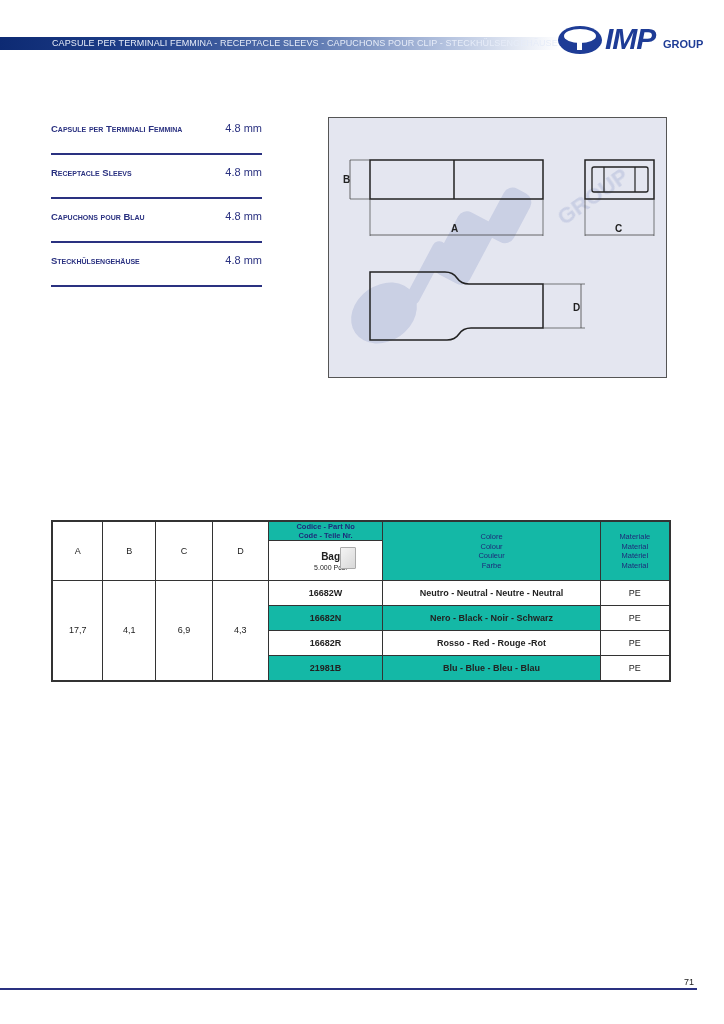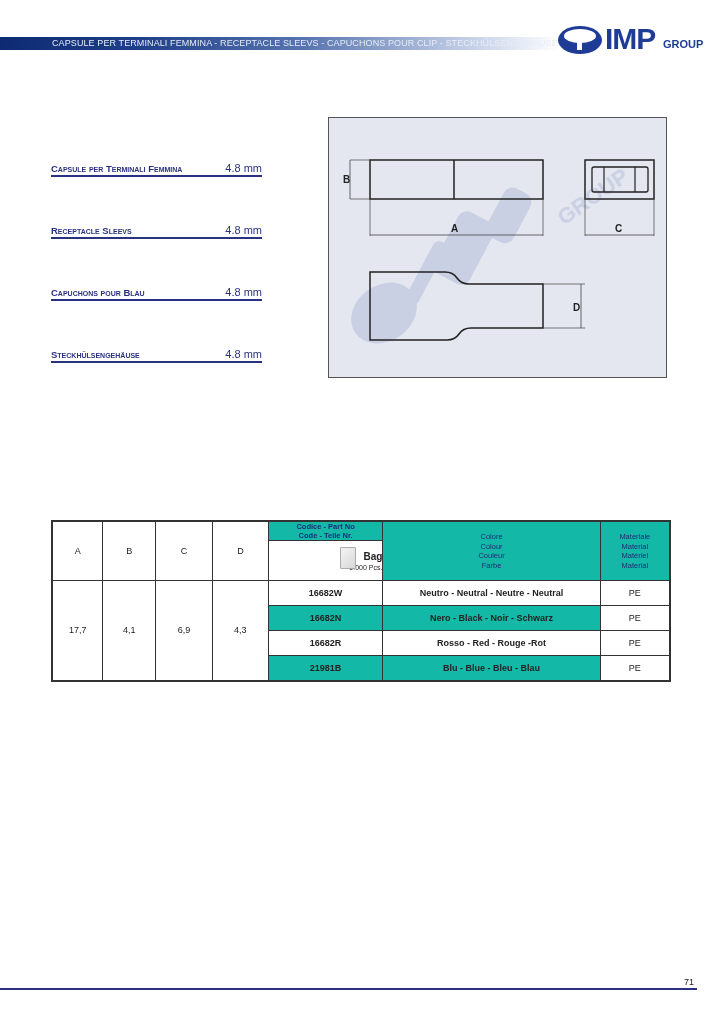--- a/index.html
+++ b/index.html
@@ -4,25 +4,25 @@
 <style>
   html, body { margin:0; padding:0; }
   body { width:724px; height:1024px; background:#ffffff; position:relative; overflow:hidden;
          font-family:"Liberation Sans", sans-serif; }
   .header-bar { position:absolute; left:0; top:37px; width:560px; height:13px;
     background:linear-gradient(90deg,#0d2a73 0%,#1f3f8a 25%,#5a76b0 55%,#b6c4e0 80%,#ffffff 100%); }
   .header-text { position:absolute; left:52px; top:37px; height:26px; line-height:13px;
     font-size:9px; color:#e6ecf8; letter-spacing:0.1px; white-space:nowrap; }
   .logo { position:absolute; left:555px; top:22px; width:170px; height:40px; }
   .logo-text { position:absolute; left:50px; top:0px; font-size:30px; font-weight:bold;
-    color:#1e3c96; letter-spacing:-1px; }
+    color:#1e3c96; font-style:italic; letter-spacing:-1px; }
   .logo-group { position:absolute; left:108px; top:16px; font-size:11px; font-weight:bold; color:#1e3c96; }
   .spec-list { position:absolute; left:51px; top:115px; width:211px; }
   .spec-row { display:flex; justify-content:space-between; align-items:flex-end; height:19px;
-    border-bottom:2px solid #2a3180; margin-bottom:4px; padding-bottom:1px;margin-top:40px; }
+    border-bottom:2px solid #2a3180; margin-bottom:4px; padding-bottom:19px; }
   .spec-name { font-size:9.5px; font-weight:bold; color:#2a3180; font-variant:small-caps; }
   .spec-val { font-size:11px; color:#2a3180; }
   .drawing { position:absolute; left:328px; top:117px; width:339px; height:261px;
     background:#e4e6f0; border:1.5px solid #555; box-sizing:border-box; }
   .drawing svg { position:absolute; left:0; top:0; }
   table.spec { position:absolute; left:51px; top:520px; width:620px; border-collapse:collapse;
     border:2px solid #333; }
   table.spec td { border:1.5px solid #333; text-align:center; padding:0; font-size:9px; color:#222; }
   .hdr-big { font-size:15px; color:#1d2b7a; }
   .hdr-small { font-size:7.5px; color:#1d2b7a; font-weight:bold; line-height:9px; }
@@ -137,21 +137,21 @@
       <div class="hdr-light">Farbe</div>
     </td>
     <td rowspan="2" class="shade">
       <div class="hdr-light">Materiale</div>
       <div class="hdr-light">Material</div>
       <div class="hdr-light">Matériel</div>
       <div class="hdr-light">Material</div>
     </td>
   </tr>
   <tr style="height:40px">
-    <td style="text-align:right;padding-left:10px;position:relative">
+    <td style="text-align:center;padding-left:10px;position:relative">
       <div style="font-size:10px;font-weight:bold;color:#222">Bag</div>
       <div style="font-size:7px;color:#222;margin-top:2px">5.000 Pcs.</div>
       <div style="position:absolute;right:26px;top:6px;width:14px;height:20px;border:1px solid #aaa;background:linear-gradient(135deg,#f4f4f4,#d8d8d8);border-radius:1px"></div>
     </td>
   </tr>
   <tr style="height:25px">
     <td rowspan="4">17,7</td>
     <td rowspan="4">4,1</td>
     <td rowspan="4">6,9</td>
     <td rowspan="4">4,3</td>

